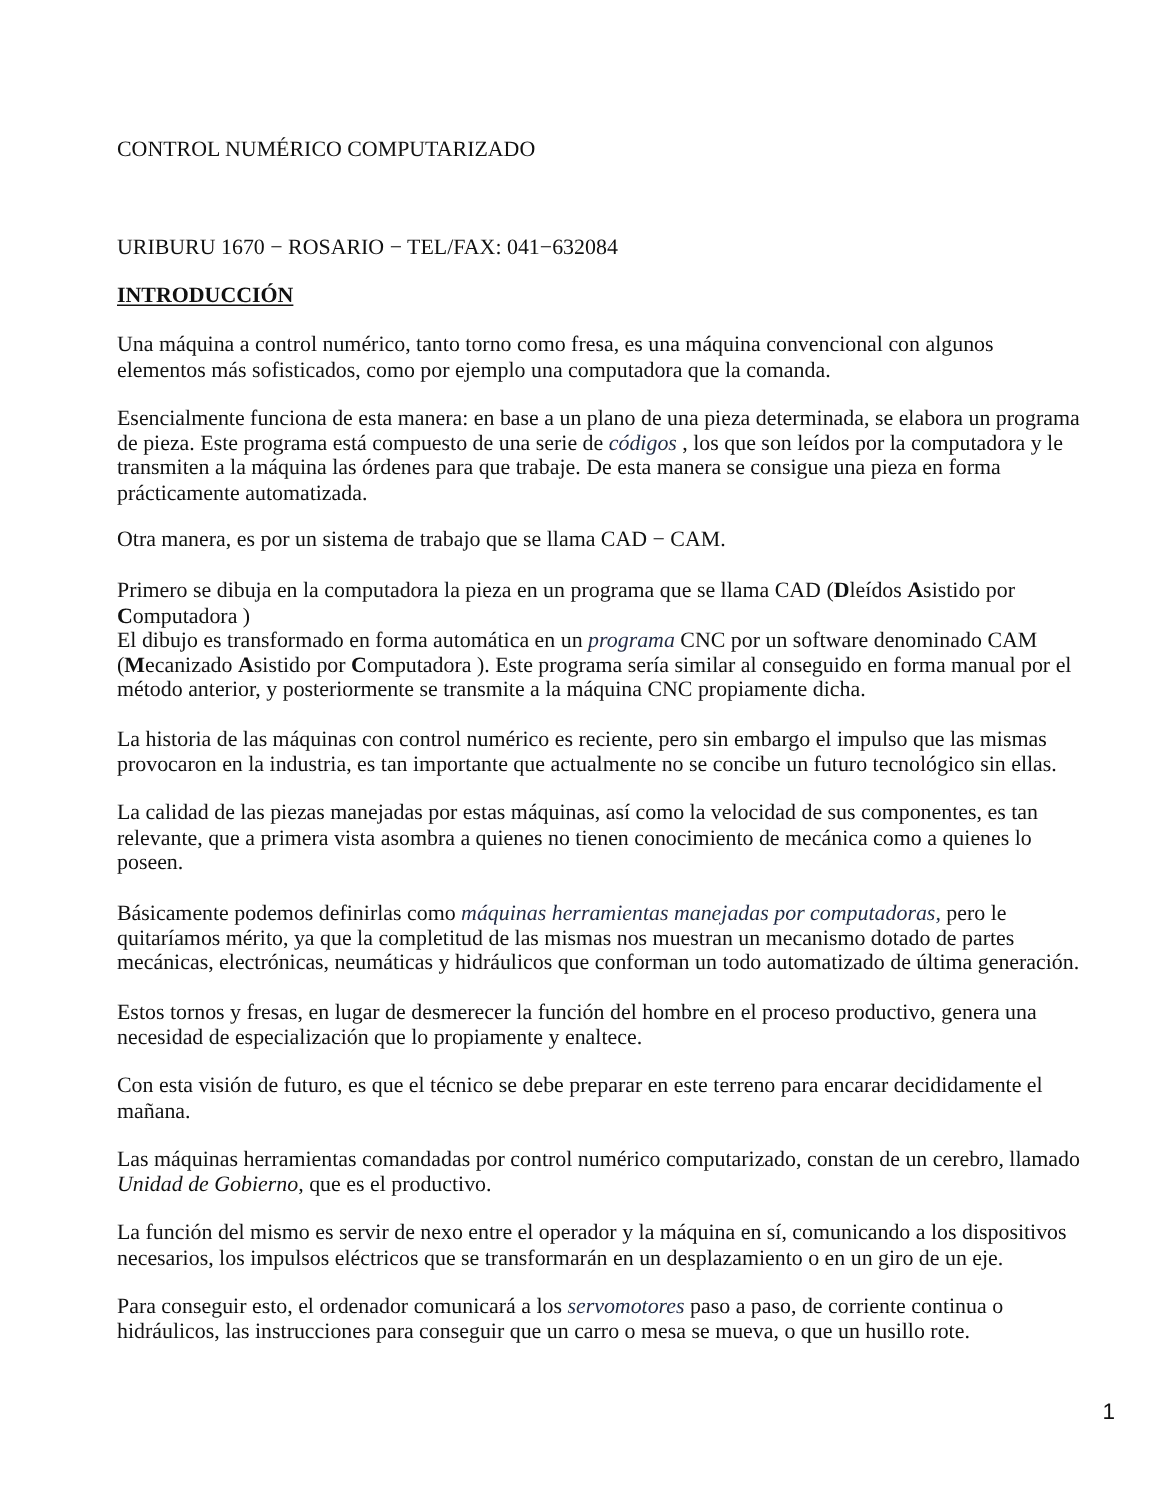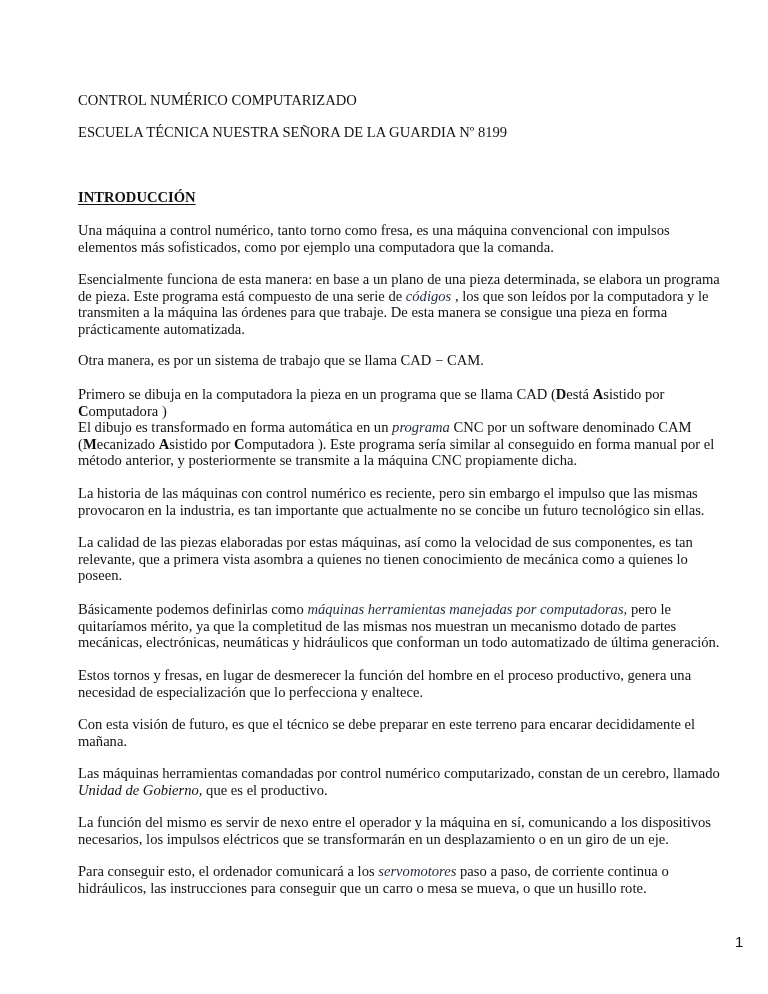--- a/index.html
+++ b/index.html
@@ -19,63 +19,63 @@
     .pagenum {
       position: absolute; left: 735px; top: 933px;
       font-family: "Liberation Sans", "DejaVu Sans", sans-serif; font-size: 15px; color: #111;
     }
   </style>
 </head>
 <body>
 
 <div class="page">
   <div class="line hdr" style="top:92px">CONTROL NUMÉRICO COMPUTARIZADO</div>
-  <div class="line hdr" style="top:124px">ESCUELA TÉCNICA NUESTRA SEÑORA DE LA GUARDIA Nº 8199</div>
+  <div class="line hdr" style="top:157px">URIBURU 1670 − ROSARIO − TEL/FAX: 041−632084</div>
   <div class="line title-u" style="top:189px">INTRODUCCIÓN</div>
 
   <div id="body-paragraphs">
       <div>
-        <div class="line" style="top: 222px;"><span>Una máquina a control numérico, tanto torno como fresa, es una máquina convencional con impulsos</span></div>
+        <div class="line" style="top: 222px;"><span>Una máquina a control numérico, tanto torno como fresa, es una máquina convencional con algunos</span></div>
         <div class="line" style="top: 238.6px;"><span>elementos más sofisticados, como por ejemplo una computadora que la comanda.</span></div>
       </div>
       <div>
         <div class="line" style="top: 271px;"><span>Esencialmente funciona de esta manera: en base a un plano de una pieza determinada, se elabora un programa</span></div>
         <div class="line" style="top: 287.6px;"><span>de pieza. Este programa está compuesto de una serie de </span><span class="ic">códigos</span><span> , los que son leídos por la computadora y le</span></div>
         <div class="line" style="top: 304.2px;"><span>transmiten a la máquina las órdenes para que trabaje. De esta manera se consigue una pieza en forma</span></div>
         <div class="line" style="top: 320.8px;"><span>prácticamente automatizada.</span></div>
       </div>
       <div>
         <div class="line" style="top: 352px;"><span>Otra manera, es por un sistema de trabajo que se llama CAD − CAM.</span></div>
       </div>
       <div>
-        <div class="line" style="top: 386px;"><span>Primero se dibuja en la computadora la pieza en un programa que se llama CAD (</span><span class="b">D</span><span>está </span><span class="b">A</span><span>sistido por</span></div>
+        <div class="line" style="top: 386px;"><span>Primero se dibuja en la computadora la pieza en un programa que se llama CAD (</span><span class="b">D</span><span>leídos </span><span class="b">A</span><span>sistido por</span></div>
         <div class="line" style="top: 402.6px;"><span class="b">C</span><span>omputadora )</span></div>
       </div>
       <div>
         <div class="line" style="top: 419px;"><span>El dibujo es transformado en forma automática en un </span><span class="ic">programa</span><span> CNC por un software denominado CAM</span></div>
         <div class="line" style="top: 435.6px;"><span>(</span><span class="b">M</span><span>ecanizado </span><span class="b">A</span><span>sistido por </span><span class="b">C</span><span>omputadora ). Este programa sería similar al conseguido en forma manual por el</span></div>
         <div class="line" style="top: 452.2px;"><span>método anterior, y posteriormente se transmite a la máquina CNC propiamente dicha.</span></div>
       </div>
       <div>
         <div class="line" style="top: 485px;"><span>La historia de las máquinas con control numérico es reciente, pero sin embargo el impulso que las mismas</span></div>
         <div class="line" style="top: 501.6px;"><span>provocaron en la industria, es tan importante que actualmente no se concibe un futuro tecnológico sin ellas.</span></div>
       </div>
       <div>
-        <div class="line" style="top: 534px;"><span>La calidad de las piezas elaboradas por estas máquinas, así como la velocidad de sus componentes, es tan</span></div>
+        <div class="line" style="top: 534px;"><span>La calidad de las piezas manejadas por estas máquinas, así como la velocidad de sus componentes, es tan</span></div>
         <div class="line" style="top: 550.6px;"><span>relevante, que a primera vista asombra a quienes no tienen conocimiento de mecánica como a quienes lo</span></div>
         <div class="line" style="top: 567.2px;"><span>poseen.</span></div>
       </div>
       <div>
         <div class="line" style="top: 601px;"><span>Básicamente podemos definirlas como </span><span class="ic">máquinas herramientas manejadas por computadoras,</span><span> pero le</span></div>
         <div class="line" style="top: 617.6px;"><span>quitaríamos mérito, ya que la completitud de las mismas nos muestran un mecanismo dotado de partes</span></div>
         <div class="line" style="top: 634.2px;"><span>mecánicas, electrónicas, neumáticas y hidráulicos que conforman un todo automatizado de última generación.</span></div>
       </div>
       <div>
         <div class="line" style="top: 667px;"><span>Estos tornos y fresas, en lugar de desmerecer la función del hombre en el proceso productivo, genera una</span></div>
-        <div class="line" style="top: 683.6px;"><span>necesidad de especialización que lo perfecciona y enaltece.</span></div>
+        <div class="line" style="top: 683.6px;"><span>necesidad de especialización que lo propiamente y enaltece.</span></div>
       </div>
       <div>
         <div class="line" style="top: 716px;"><span>Con esta visión de futuro, es que el técnico se debe preparar en este terreno para encarar decididamente el</span></div>
         <div class="line" style="top: 732.6px;"><span>mañana.</span></div>
       </div>
       <div>
         <div class="line" style="top: 765px;"><span>Las máquinas herramientas comandadas por control numérico computarizado, constan de un cerebro, llamado</span></div>
         <div class="line" style="top: 781.6px;"><span class="i">Unidad de Gobierno,</span><span> que es el productivo.</span></div>
       </div>
       <div>

